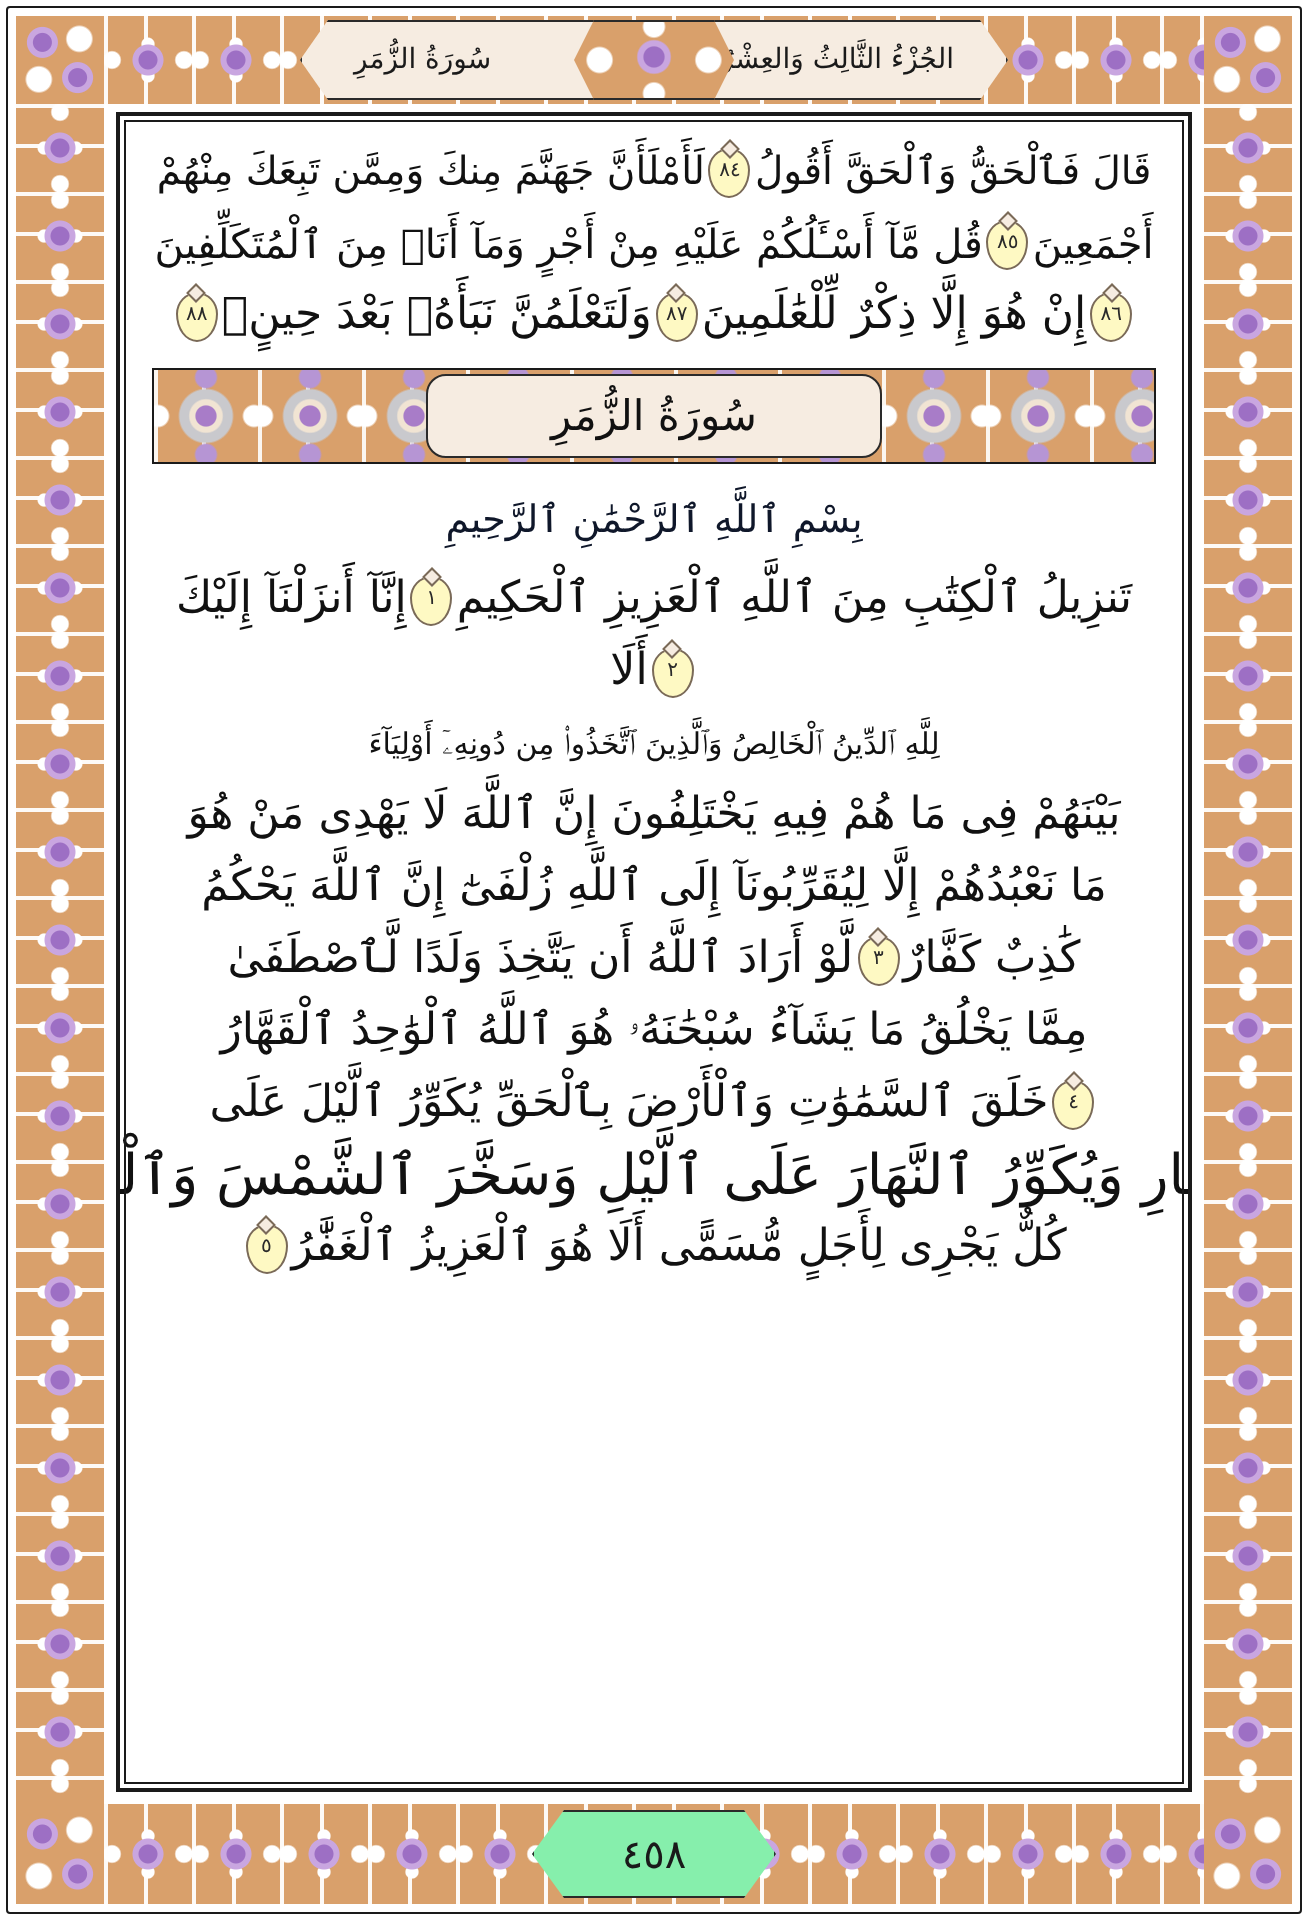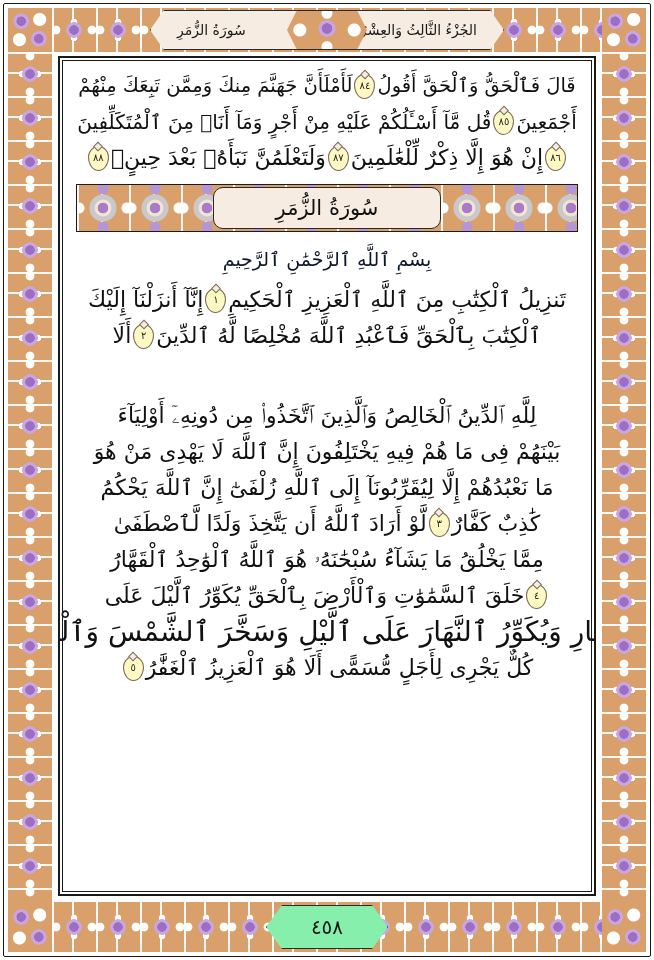--- a/index.html
+++ b/index.html
@@ -323,25 +323,24 @@
 
     <div class="basmala">بِسْمِ ٱللَّهِ ٱلرَّحْمَٰنِ ٱلرَّحِيمِ</div>
 
     <div>
       <div class="ayah-line" style="font-size: 22px;">
           <span>تَنزِيلُ ٱلْكِتَٰبِ مِنَ ٱللَّهِ ٱلْعَزِيزِ ٱلْحَكِيمِ</span>
           <span class="ayah-mark">١</span>
           <span>إِنَّآ أَنزَلْنَآ إِلَيْكَ</span>
         </div>
       <div class="ayah-line" style="font-size: 22px;">
-          <span>ٱلْكِتَٰبَ بِٱلْحَقِّ فَٱعْبُدِ ٱللَّهَ مُخْلِصًا لَّهُ ٱلدِّينَ</span>
           <span class="ayah-mark">٢</span>
           <span>أَلَا</span>
         </div>
-      <div class="ayah-line" style="font-size: 22px; margin-top: 44px;">
+      <div class="ayah-line" style="font-size: 15px;">
           <span>لِلَّهِ ٱلدِّينُ ٱلْخَالِصُ وَٱلَّذِينَ ٱتَّخَذُوا۟ مِن دُونِهِۦٓ أَوْلِيَآءَ</span>
         </div>
       <div class="ayah-line" style="font-size: 22px;">
           <span>بَيْنَهُمْ فِى مَا هُمْ فِيهِ يَخْتَلِفُونَ إِنَّ ٱللَّهَ لَا يَهْدِى مَنْ هُوَ</span>
         </div>
       <div class="ayah-line" style="font-size: 22px;">
           <span>مَا نَعْبُدُهُمْ إِلَّا لِيُقَرِّبُونَآ إِلَى ٱللَّهِ زُلْفَىٰٓ إِنَّ ٱللَّهَ يَحْكُمُ</span>
         </div>
       <div class="ayah-line" style="font-size: 22px;">
           <span>كَٰذِبٌ كَفَّارٌ</span>

